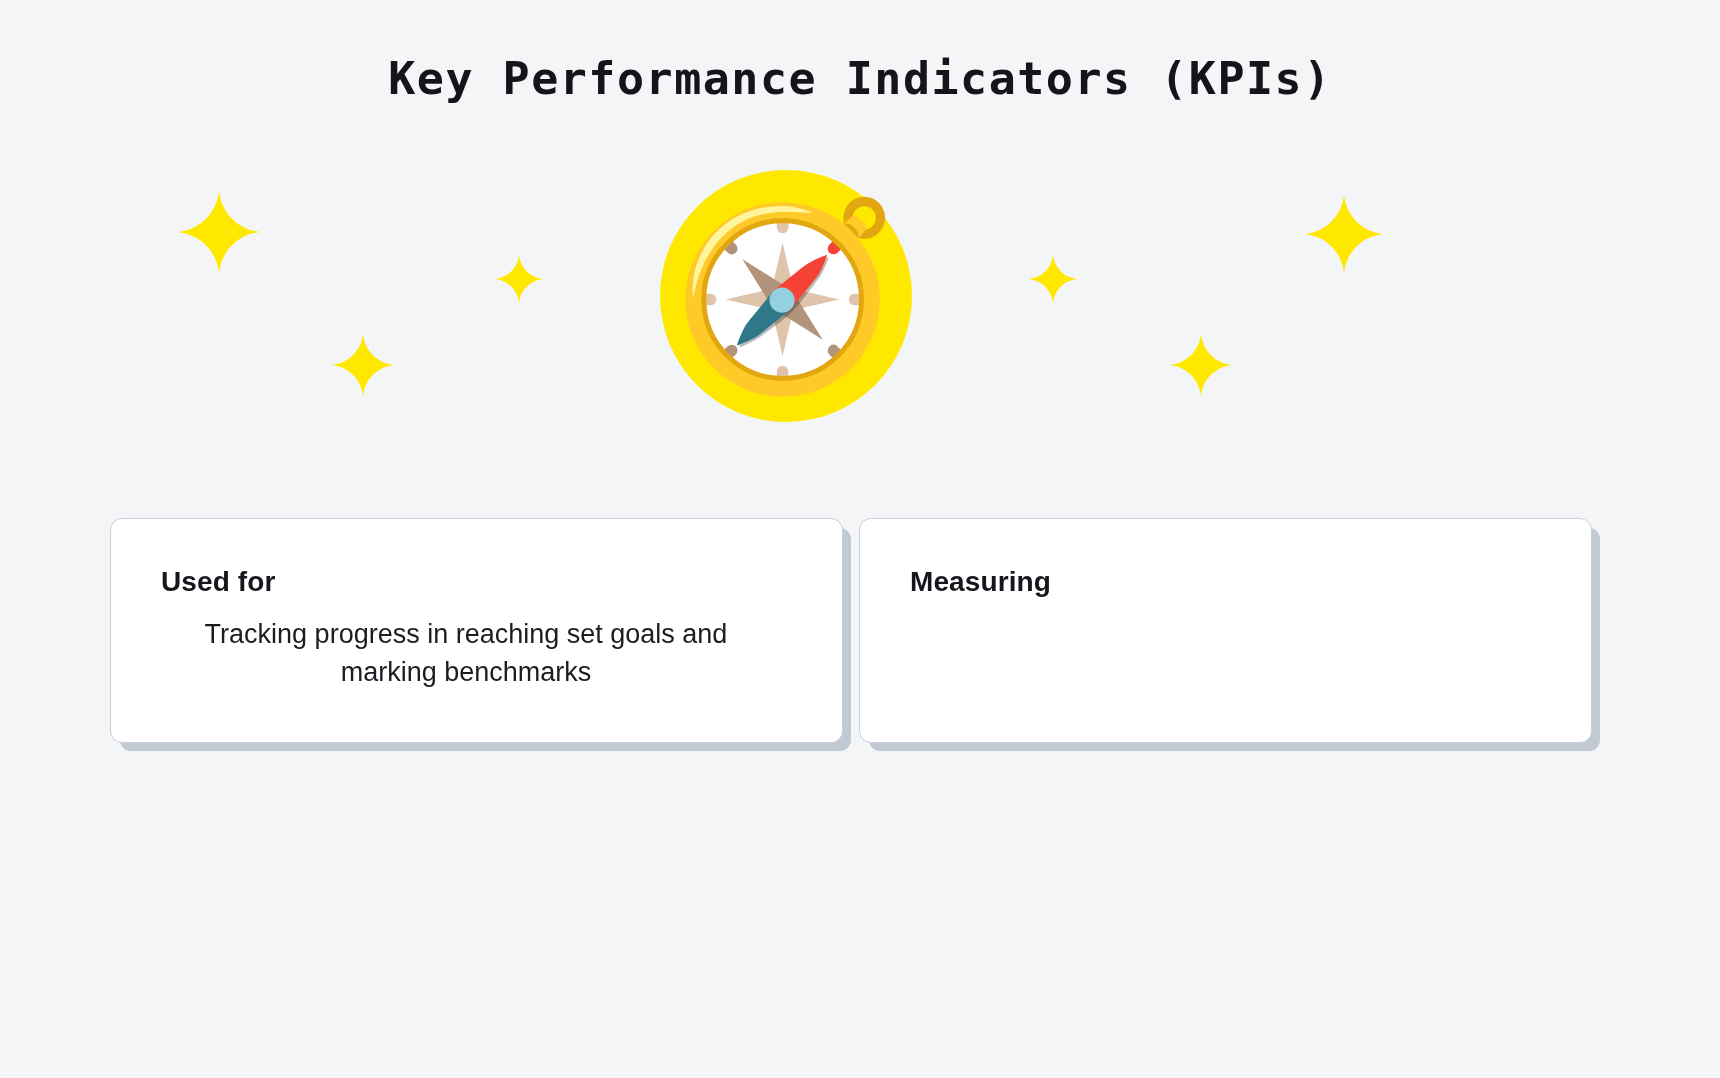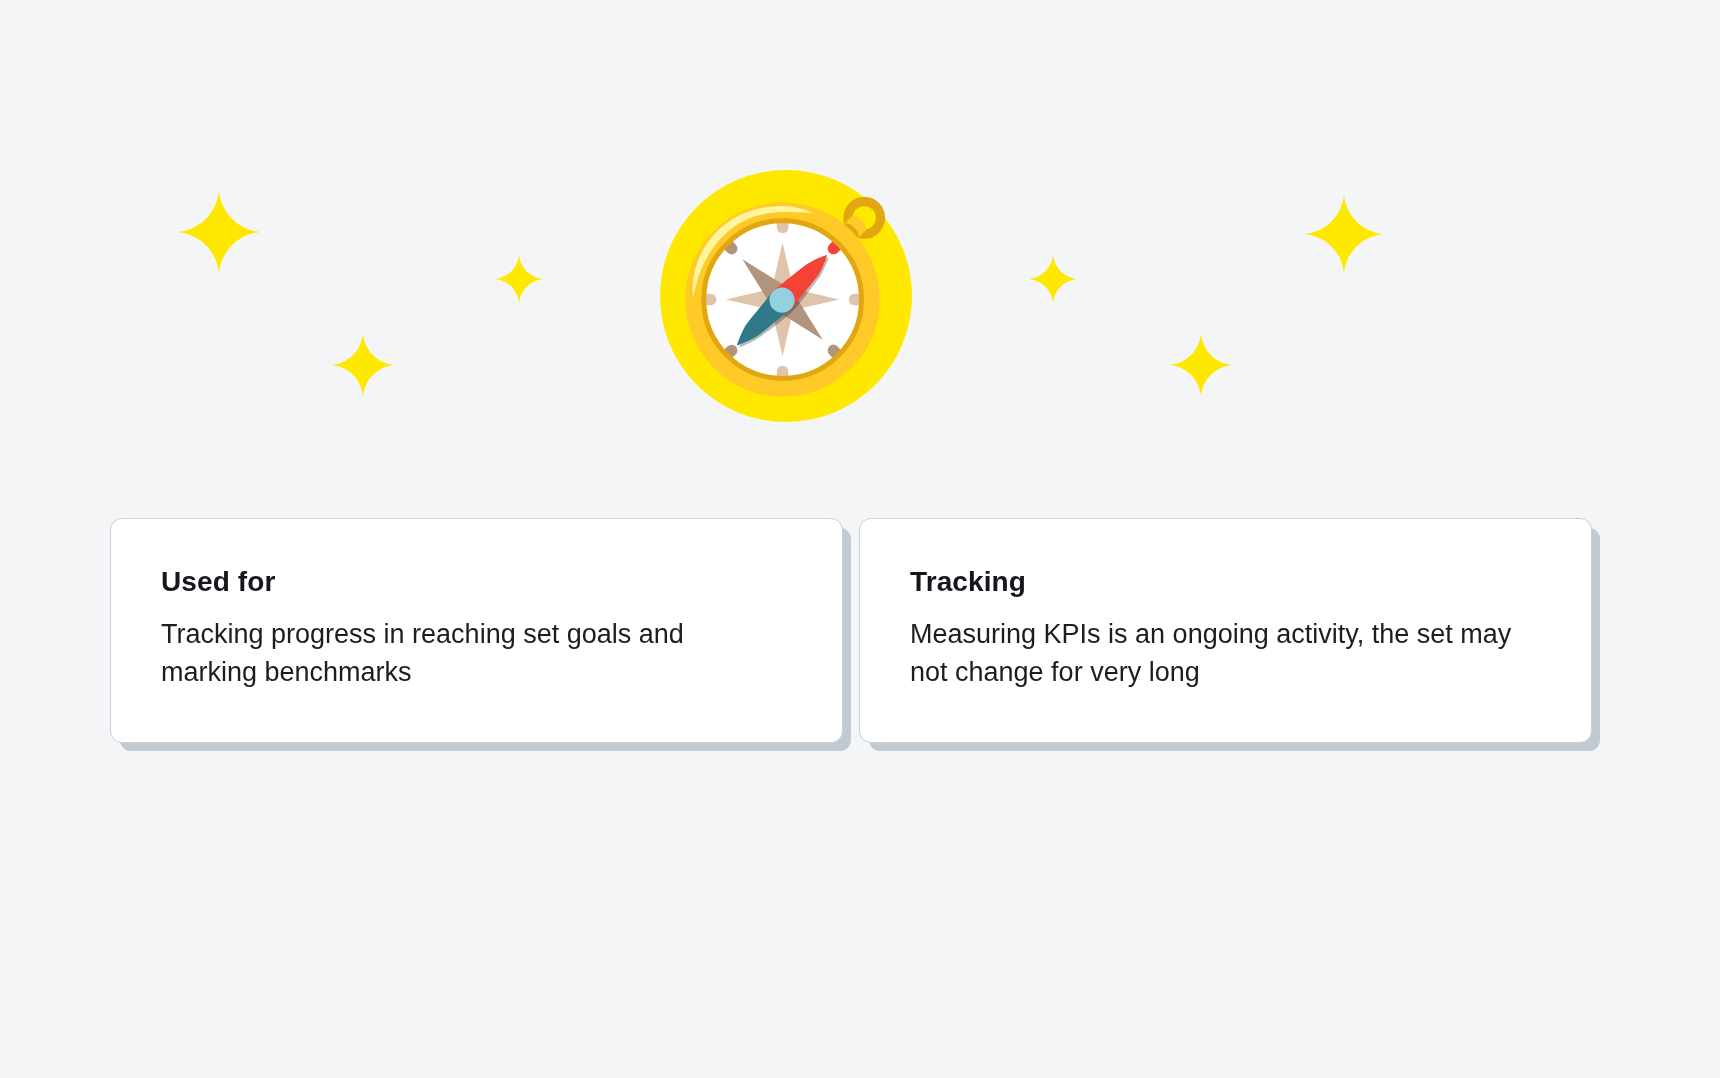--- a/index.html
+++ b/index.html
@@ -110,27 +110,29 @@
     letter-spacing: 0.1px;
   }
 
   .card-body {
     font-size: 27px;
     font-weight: 400;
     color: #1b1d22;
     line-height: 1.42;
     margin: 0;
     max-width: 610px;
+    text-align: center;
   }
 </style>
 </head>
 <body>
 
 <div class="stage">
 
+  <div class="page-title">Key Performance Indicators (KPIs)</div>
 
   <div class="hero">
     <div class="hero-blob"></div>
     <div class="hero-emoji">🧭</div>
   </div>
 
   <div id="sparkle-layer">
       <div class="sparkle" style="left: 178px; top: 191px; width: 82px; height: 82px; position: absolute; background: transparent; clip-path: none;">
         <svg viewBox="0 0 100 100" preserveAspectRatio="none" aria-hidden="true">
           <path d="M50 0 C53 27 73 47 100 50 C73 53 53 73 50 100 C47 73 27 53 0 50 C27 47 47 27 50 0 Z" fill="#ffe800"></path>
@@ -162,18 +164,17 @@
         </svg>
       </div>
     </div>
 
   <div class="cards" id="cards">
       <div class="card">
         <div class="card-title">Used for</div>
         <div class="card-body">Tracking progress in reaching set goals and marking benchmarks</div>
       </div>
       <div class="card">
-        <div class="card-title">Tracking</div>
-        <div class="card-body">Measuring KPIs is an ongoing activity, the set may not change for very long</div>
+        <div class="card-title">Measuring</div>
       </div>
     </div>
 
 </div>
 
 </body></html>

